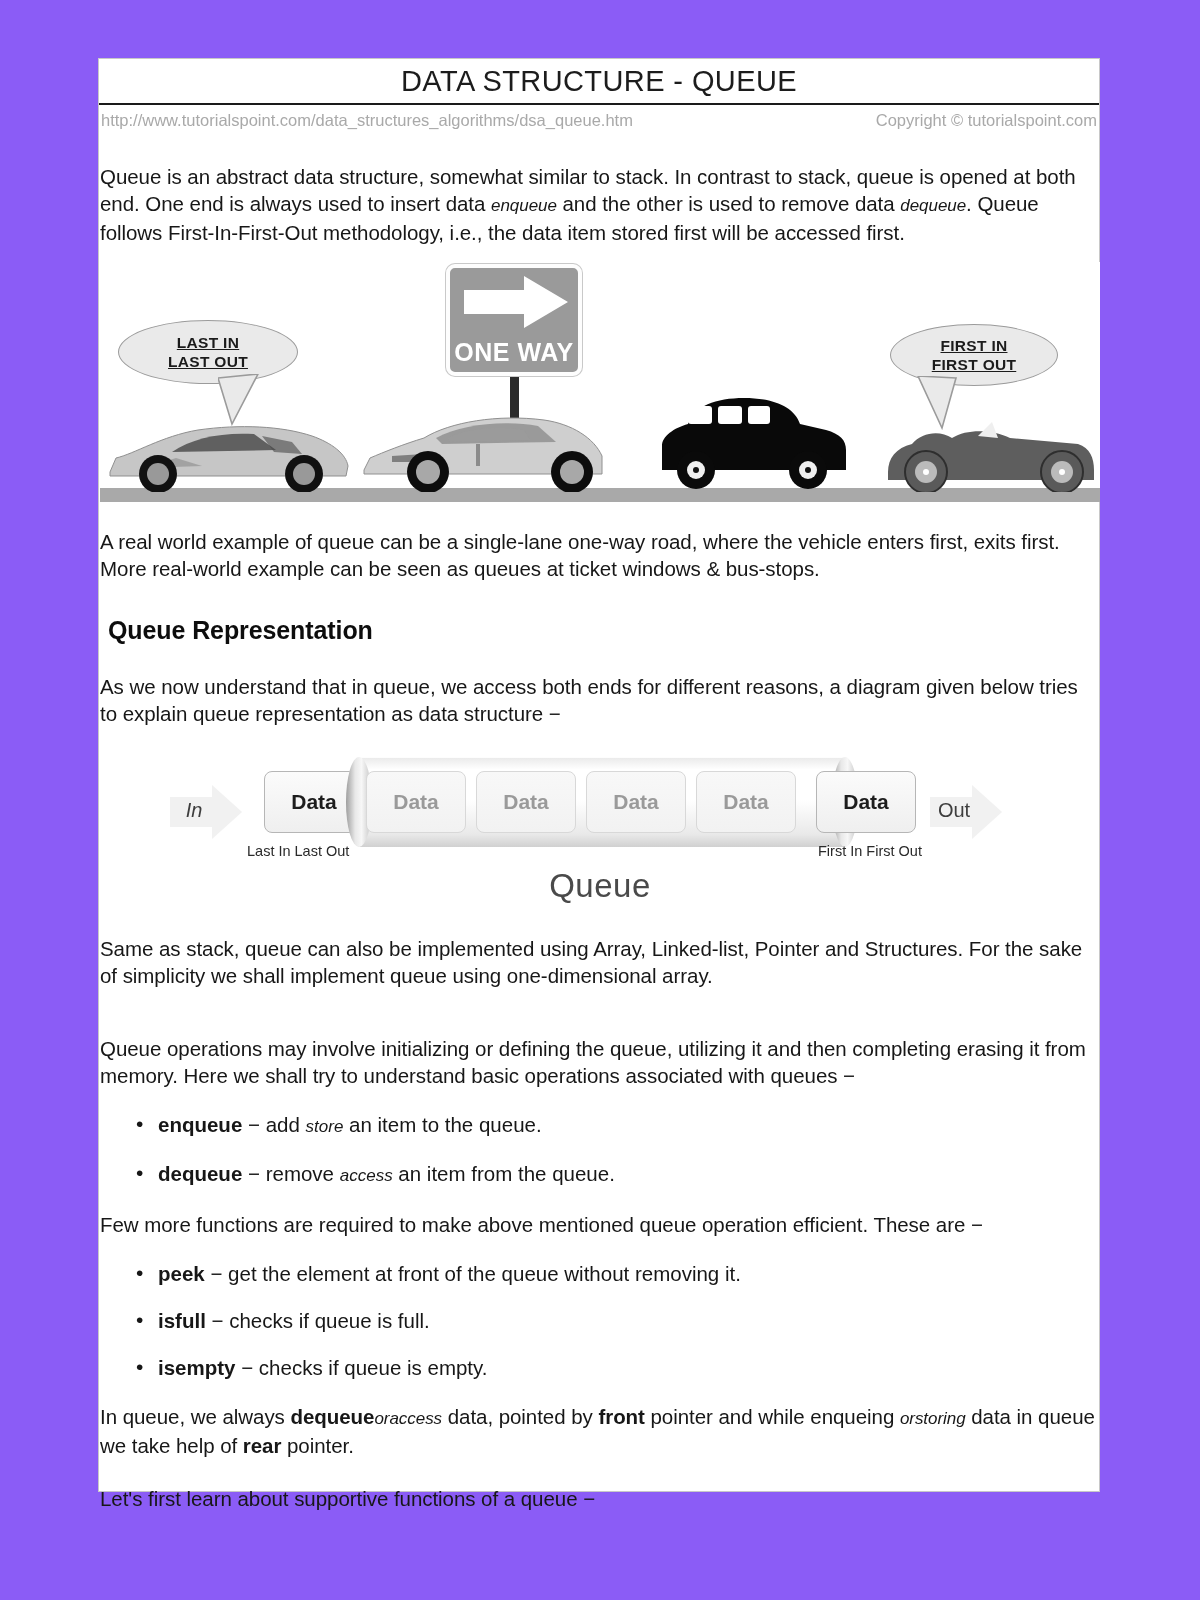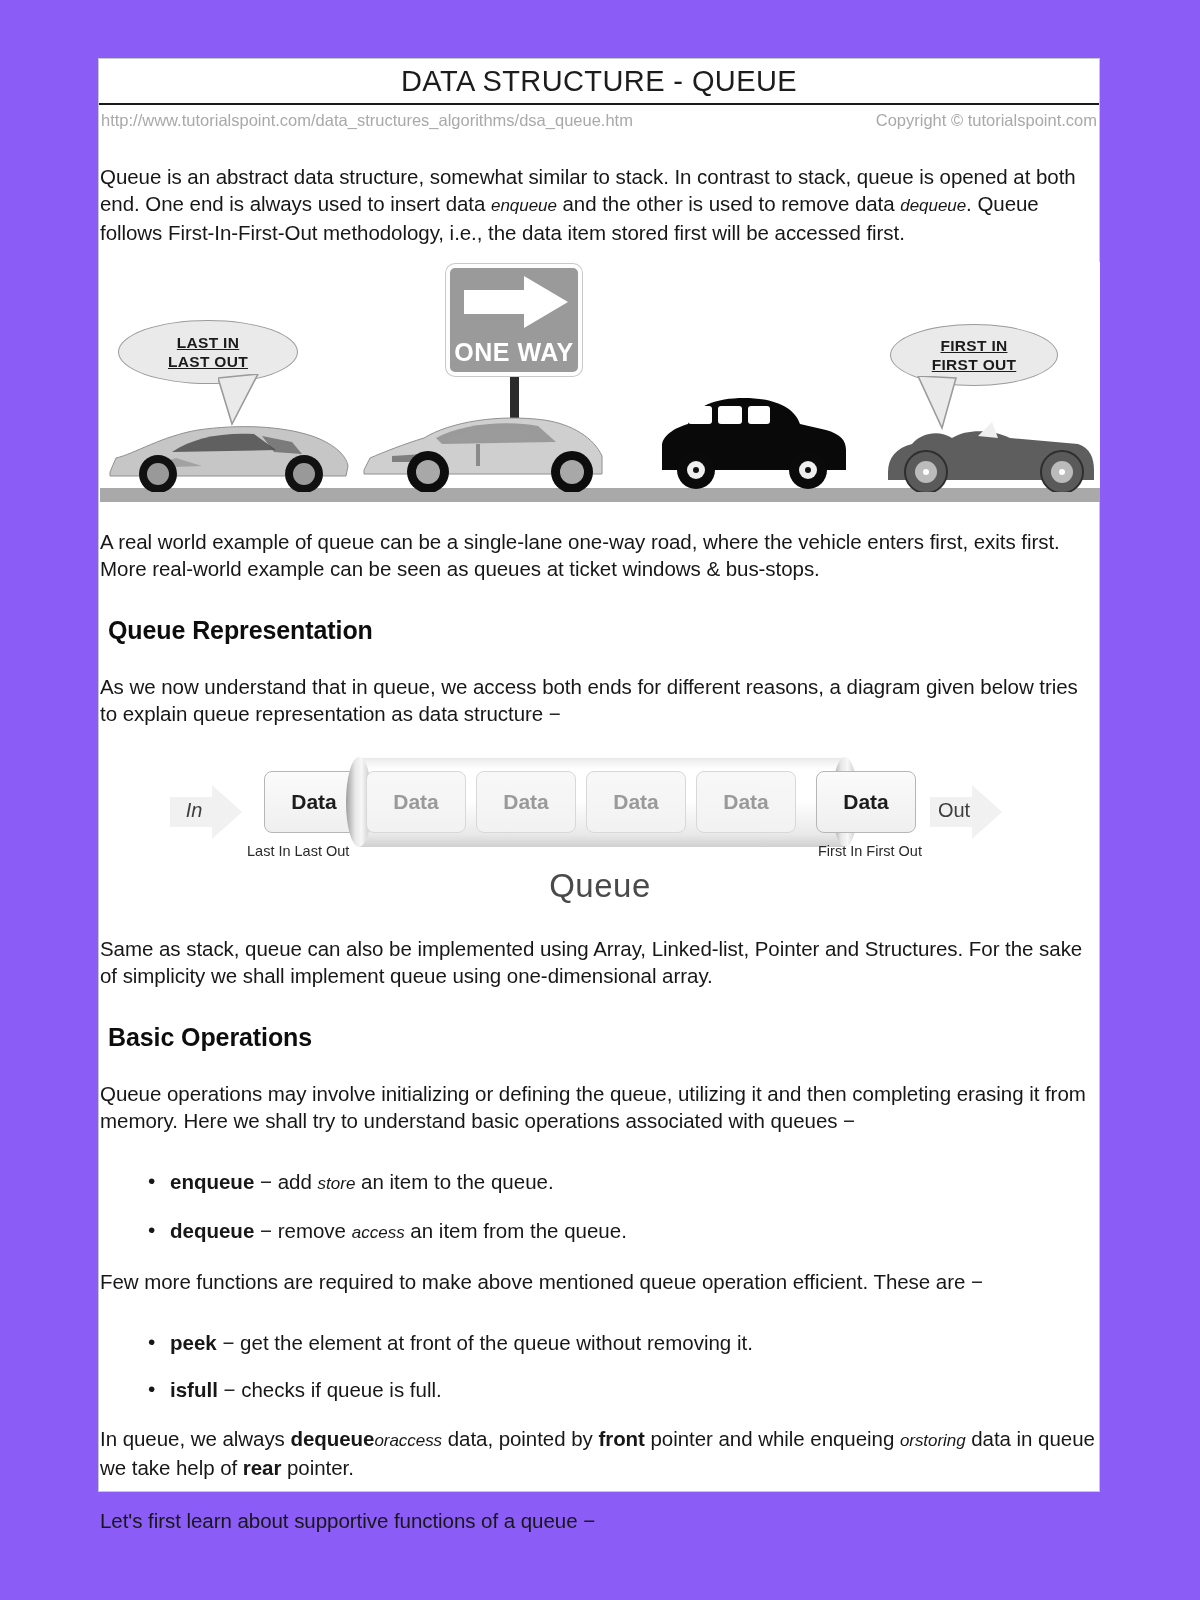--- a/index.html
+++ b/index.html
@@ -249,21 +249,21 @@
     top: 128px;
     left: 0;
     width: 1000px;
     text-align: center;
     font-size: 33px;
     color: #4a4a4a;
     letter-spacing: 0.5px;
   }
   
   ul.blist {
-    margin: 12px;
+    margin: 0;
     padding: 0 0 0 58px;
     list-style: none;
   }
   ul.blist li {
     position: relative;
     font-size: 20.5px;
     line-height: 27px;
     color: #171717;
     margin: 0 0 20px 0;
   }
@@ -424,21 +424,20 @@
 
         <div class="qword">Queue</div>
       </div>
 
       <div style="height:16px"></div>
 
       <p class="para">Same as stack, queue can also be implemented using Array, Linked-list, Pointer and Structures. For the sake of simplicity we shall implement queue using one-dimensional array.</p>
 
       <div class="gapmd"></div>
 
-      <h2 class="sec">Basic Operations</h2>
 
       <div class="gapsm"></div>
 
       <p class="para">Queue operations may involve initializing or defining the queue, utilizing it and then completing erasing it from memory. Here we shall try to understand basic operations associated with queues −</p>
 
       <div style="height:22px"></div>
 
       <ul class="blist">
         <li><span class="b">enqueue</span><span class="dash"> − add </span><span class="i-term">store</span><span> an item to the queue.</span></li>
         <li><span class="b">dequeue</span><span class="dash"> − remove </span><span class="i-term">access</span><span> an item from the queue.</span></li>
@@ -446,20 +445,21 @@
 
       <div style="height:2px"></div>
 
       <p class="para">Few more functions are required to make above mentioned queue operation efficient. These are −</p>
 
       <div style="height:22px"></div>
 
       <ul class="blist">
         <li><span class="b">peek</span><span class="dash"> − get the element at front of the queue without removing it.</span></li>
         <li><span class="b">isfull</span><span class="dash"> − checks if queue is full.</span></li>
+        <li><span class="b">isempty</span><span class="dash"> − checks if queue is empty.</span></li>
       </ul>
 
       <div style="height:2px"></div>
 
       <p class="para"><span>In queue, we always </span><span class="b">dequeue</span><span class="i-term">oraccess</span><span> data, pointed by </span><span class="b">front</span><span> pointer and while enqueing </span><span class="i-term">orstoring</span><span> data in queue we take help of </span><span class="b">rear</span><span> pointer.</span></p>
 
       <div class="gapmd"></div>
 
       <p class="para">Let's first learn about supportive functions of a queue −</p>
 

